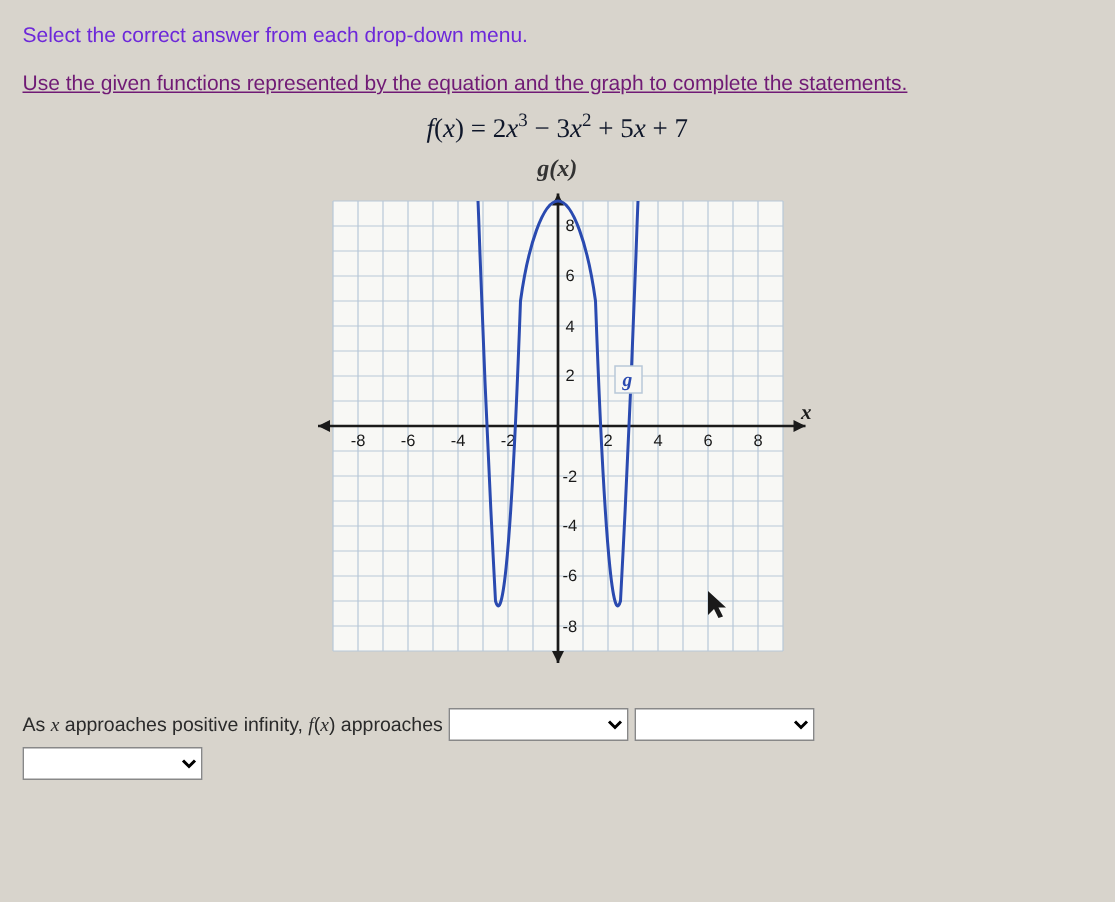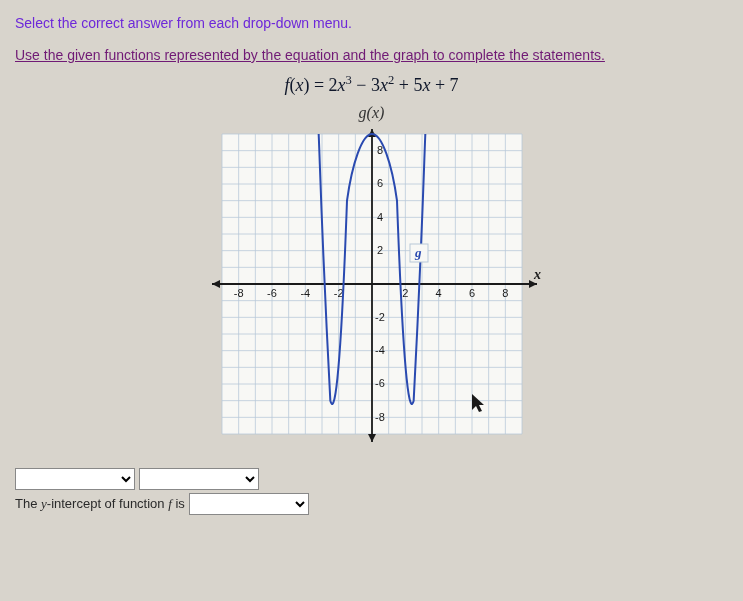--- a/index.html
+++ b/index.html
@@ -37,21 +37,21 @@
     .equation .normal {
       font-style: normal;
     }
     .graph-container {
       text-align: center;
       margin-bottom: 20px;
     }
     .graph-title {
       font-family: 'Times New Roman', serif;
       font-style: italic;
-      font-weight: normal;
+      font-weight: bold;
       font-size: 16px;
       margin-bottom: 2px;
     }
     .graph {
       display: inline-block;
     }
     .statements {
       font-size: 13px;
       line-height: 2.2;
       color: #2a2a2a;
@@ -184,20 +184,20 @@
 
       <g transform="translate(270,270)">
         <path d="M 0 0 L 0 16 L 4 12 L 7 18 L 10 17 L 7 11 L 12 11 Z" fill="#1a1a1a"></path>
       </g>
     </svg>
   </div>
 </div>
 
 <div class="statements">
   <div class="statement-line">
+    <span>As <span class="italic">x</span> approaches positive infinity, <span class="italic">f</span>(<span class="italic">x</span>) approaches</span>
     <select value=""><option></option></select>
     <select value=""><option></option></select>
   </div>
   <div class="statement-line">
-    <span>The <span class="italic">y</span>-intercept of function <span class="italic">f</span> is</span>
     <select value=""><option></option></select>
   </div>
 </div>
 
 </body></html>

